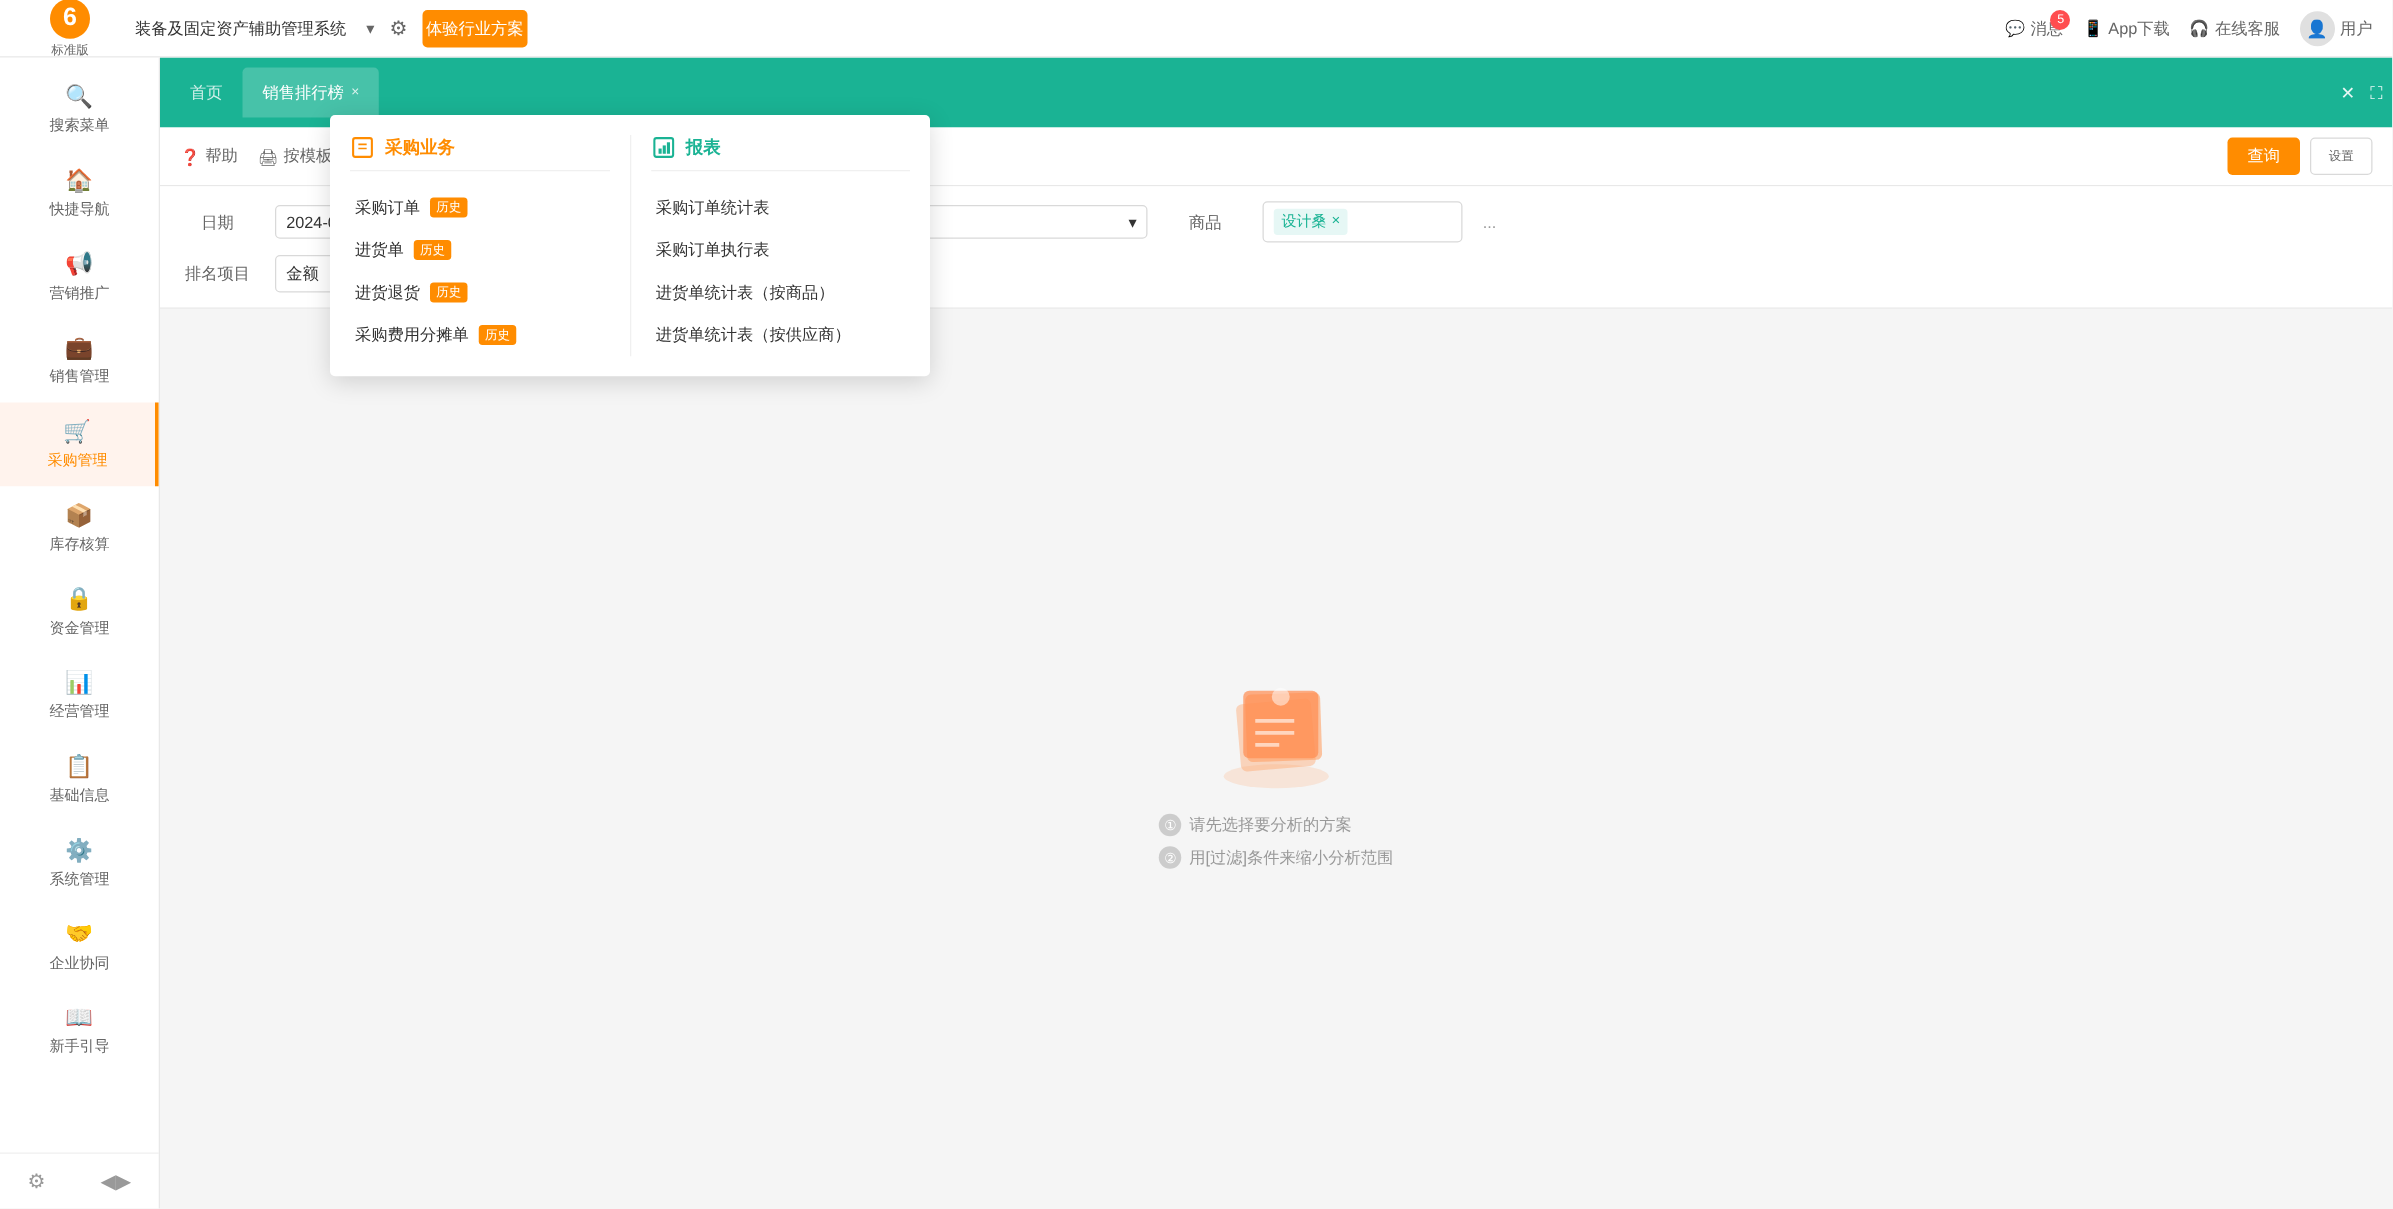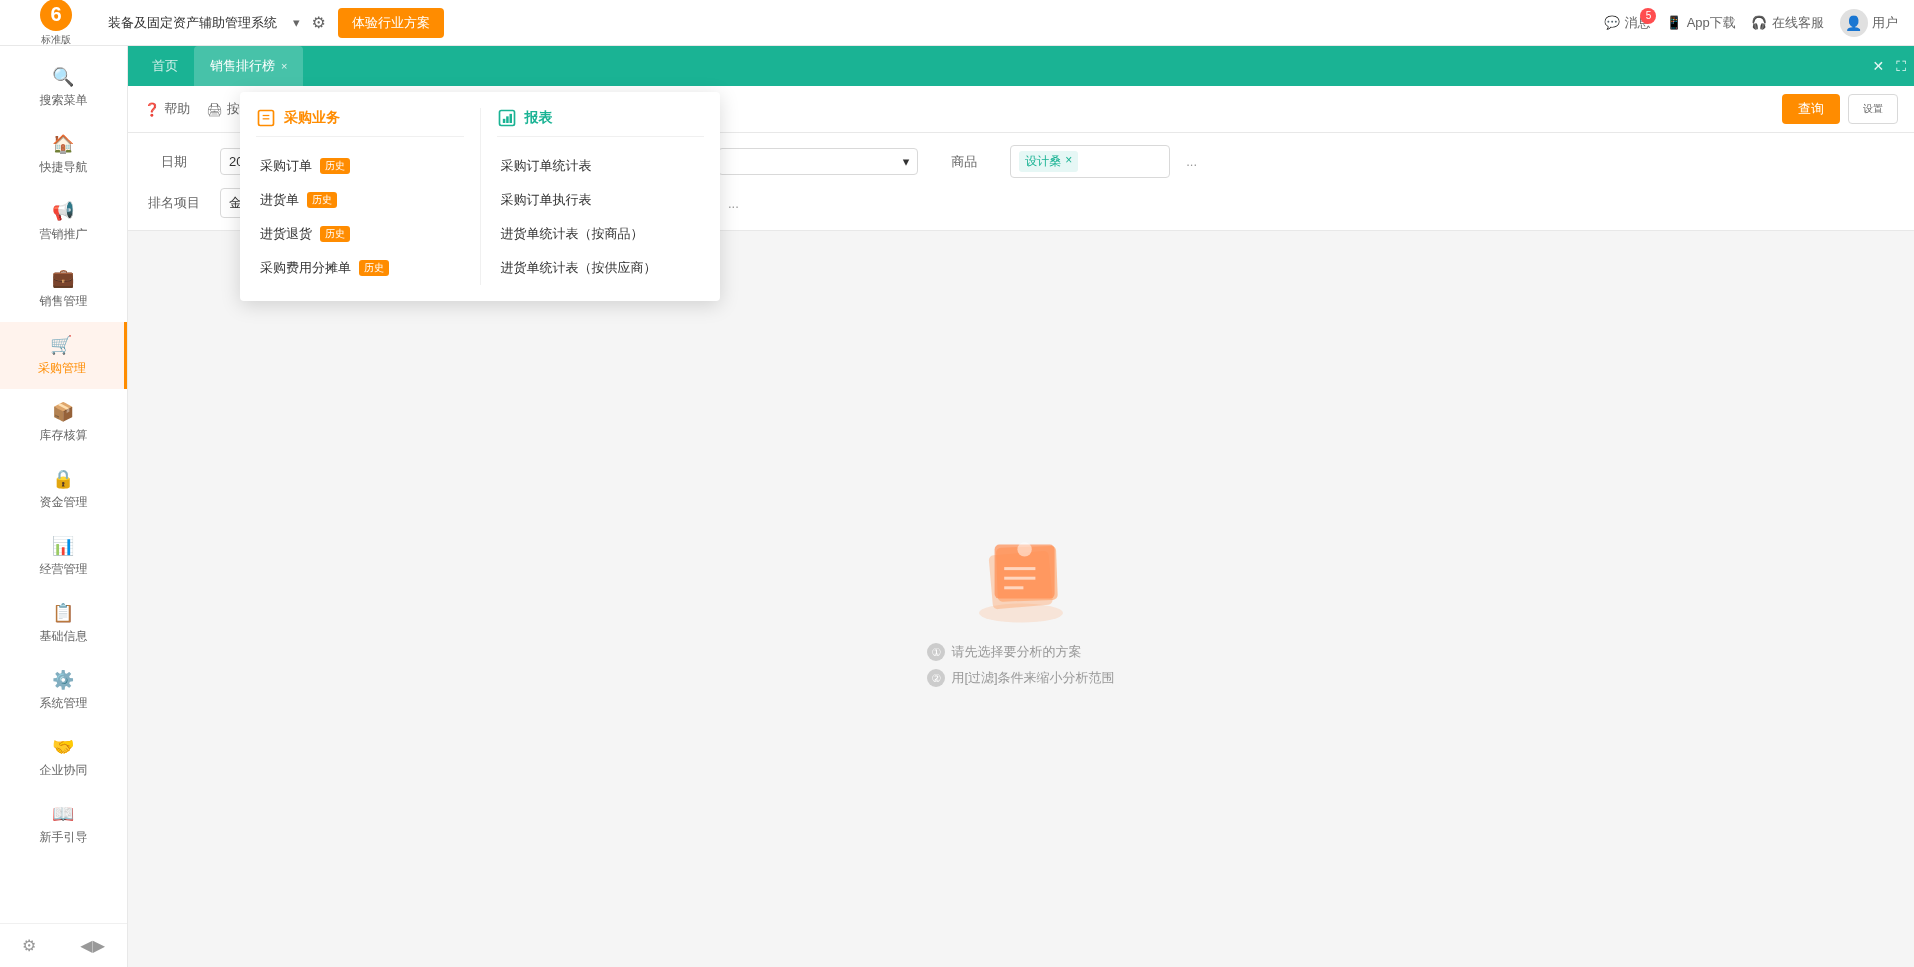--- a/index.html
+++ b/index.html
@@ -12,28 +12,28 @@
     .sidebar { width: 128px; background: #fff; border-right: 1px solid #e8e8e8; display: flex; flex-direction: column; flex-shrink: 0; }
     .content-area { flex: 1; display: flex; flex-direction: column; overflow: hidden; position: relative; }
 
     
     .logo-area { display: flex; flex-direction: column; align-items: center; justify-content: center; width: 80px; }
     .logo-icon { width: 32px; height: 32px; background: #ff8c00; border-radius: 50%; display: flex; align-items: center; justify-content: center; color: white; font-size: 18px; font-weight: bold; }
     .logo-text { font-size: 10px; color: #666; margin-top: 2px; }
     .system-title { color: #333; font-size: 13px; margin-right: 4px; }
     .title-dropdown { color: #666; cursor: pointer; }
     .settings-icon { color: #666; cursor: pointer; font-size: 16px; }
-    .industry-btn { background: #ff8c00; color: white; border: none; padding: 6px 14px; border-radius: 4px; cursor: pointer; font-size: 13px; }
+    .industry-btn { background: #ff8c00; color: white; border: none; padding: 6px 3px; border-radius: 4px; cursor: pointer; font-size: 13px; }
     .top-right { display: flex; align-items: center; gap: 16px; margin-left: auto; }
     .top-right-item { display: flex; align-items: center; gap: 4px; color: #666; cursor: pointer; font-size: 13px; position: relative; }
     .notification-badge { background: #ff4d4f; color: white; border-radius: 50%; width: 16px; height: 16px; font-size: 10px; display: flex; align-items: center; justify-content: center; position: absolute; top: -6px; right: -6px; }
     .user-avatar { width: 28px; height: 28px; background: #e0e0e0; border-radius: 50%; display: flex; align-items: center; justify-content: center; color: #999; font-size: 14px; }
 
     
-    .tab-bar { display: flex; align-items: center; background: #1ab394; height: 40px; padding: 0 8px; flex-shrink: 0; }
+    .tab-bar { display: flex; align-items: center; background: #1ab394; height: 56px; padding: 0 8px; flex-shrink: 0; }
     .tab-item { padding: 0 16px; height: 40px; display: flex; align-items: center; color: rgba(255,255,255,0.8); cursor: pointer; font-size: 13px; gap: 6px; }
     .tab-item.active { background: rgba(255,255,255,0.2); color: white; border-radius: 4px 4px 0 0; }
     .tab-close { font-size: 11px; opacity: 0.8; cursor: pointer; }
     .tab-actions { margin-left: auto; display: flex; gap: 12px; }
     .tab-action-btn { color: rgba(255,255,255,0.9); cursor: pointer; font-size: 14px; }
 
     
     .sidebar-nav { flex: 1; padding: 8px 0; overflow-y: auto; }
     .sidebar-item { display: flex; flex-direction: column; align-items: center; padding: 12px 8px; cursor: pointer; color: #666; gap: 4px; position: relative; }
     .sidebar-item.active { background: #fff3ed; color: #ff8c00; border-right: 3px solid #ff8c00; }
@@ -275,21 +275,21 @@
             <span class="hint-num">①</span>
             <span>请先选择要分析的方案</span>
           </div>
           <div class="empty-hint">
             <span class="hint-num">②</span>
             <span>用[过滤]条件来缩小分析范围</span>
           </div>
         </div>
       </div>
 
-      <div class="dropdown-menu" style="left: 112px; top: 46px;">
+      <div class="dropdown-menu" style="left: 136px; top: 46px;">
 
         <div class="menu-section">
           <div class="menu-section-title">
             <svg width="20" height="20" viewBox="0 0 24 24">
               <rect x="3" y="3" width="18" height="18" rx="2" fill="none" stroke="#ff8c00" stroke-width="2"></rect>
               <line x1="8" y1="9" x2="16" y2="9" stroke="#ff8c00" stroke-width="1.5"></line>
               <line x1="8" y1="13" x2="16" y2="13" stroke="#ff8c00" stroke-width="1.5"></line>
             </svg>
             <span>采购业务</span>
           </div>

